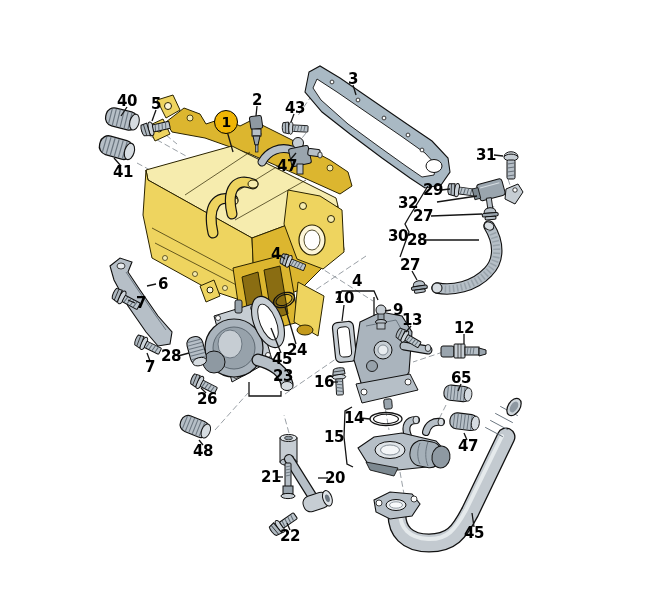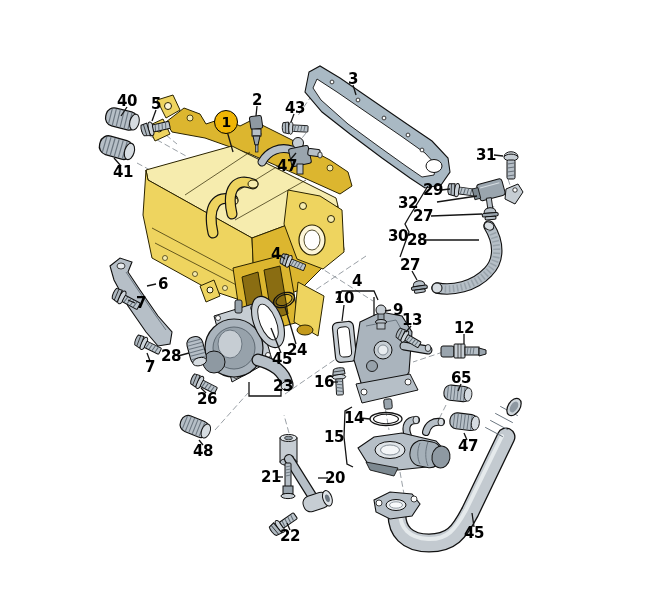--- a/index.html
+++ b/index.html
@@ -440,21 +440,21 @@
 <div class="callout" style="left:123px;top:172px">41</div>
 <div class="callout" style="left:163px;top:284px">6</div>
 <div class="callout" style="left:141px;top:303px">7</div>
 <div class="callout" style="left:150px;top:367px">7</div>
 <div class="callout" style="left:171px;top:356px">28</div>
 <div class="callout" style="left:207px;top:399px">26</div>
 <div class="callout" style="left:203px;top:451px">48</div>
 <div class="callout" style="left:276px;top:254px">4</div>
 <div class="callout" style="left:297px;top:350px">24</div>
 <div class="callout" style="left:282px;top:359px">45</div>
-<div class="callout" style="left:283px;top:386px">23</div>
+<div class="callout" style="left:283px;top:376px">23</div>
 <div class="callout" style="left:357px;top:281px">4</div>
 <div class="callout" style="left:344px;top:298px">10</div>
 <div class="callout" style="left:398px;top:310px">9</div>
 <div class="callout" style="left:412px;top:320px">13</div>
 <div class="callout" style="left:464px;top:328px">12</div>
 <div class="callout" style="left:324px;top:382px">16</div>
 <div class="callout" style="left:354px;top:418px">14</div>
 <div class="callout" style="left:334px;top:437px">15</div>
 <div class="callout" style="left:461px;top:378px">65</div>
 <div class="callout" style="left:468px;top:446px">47</div>

